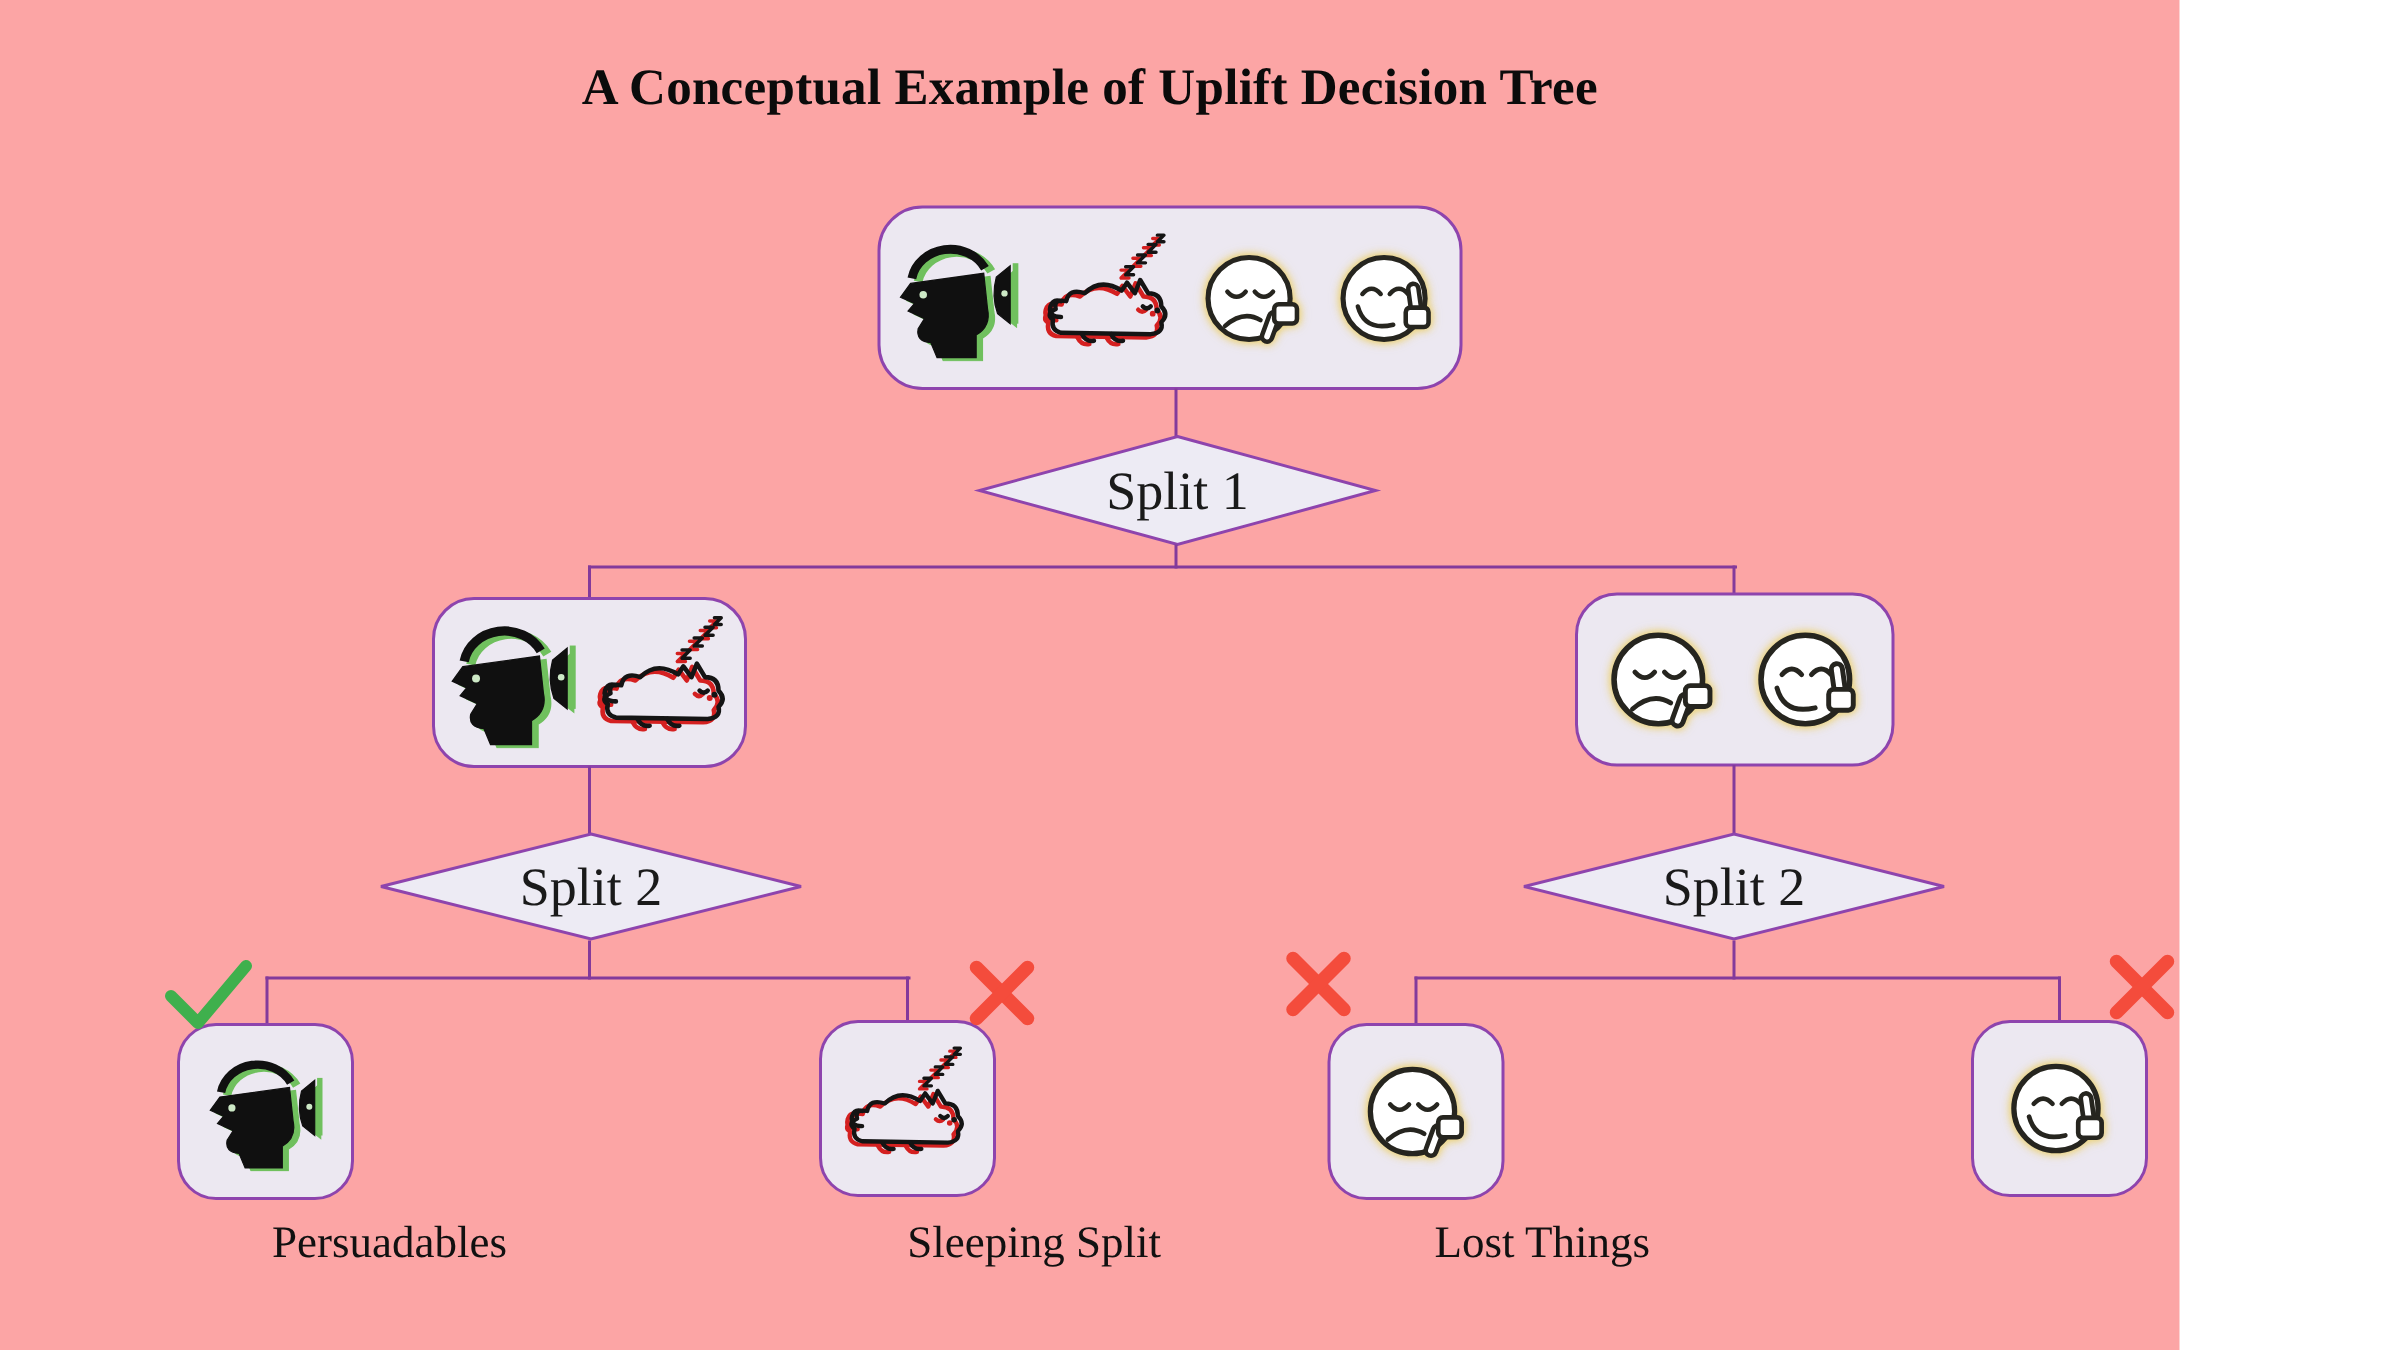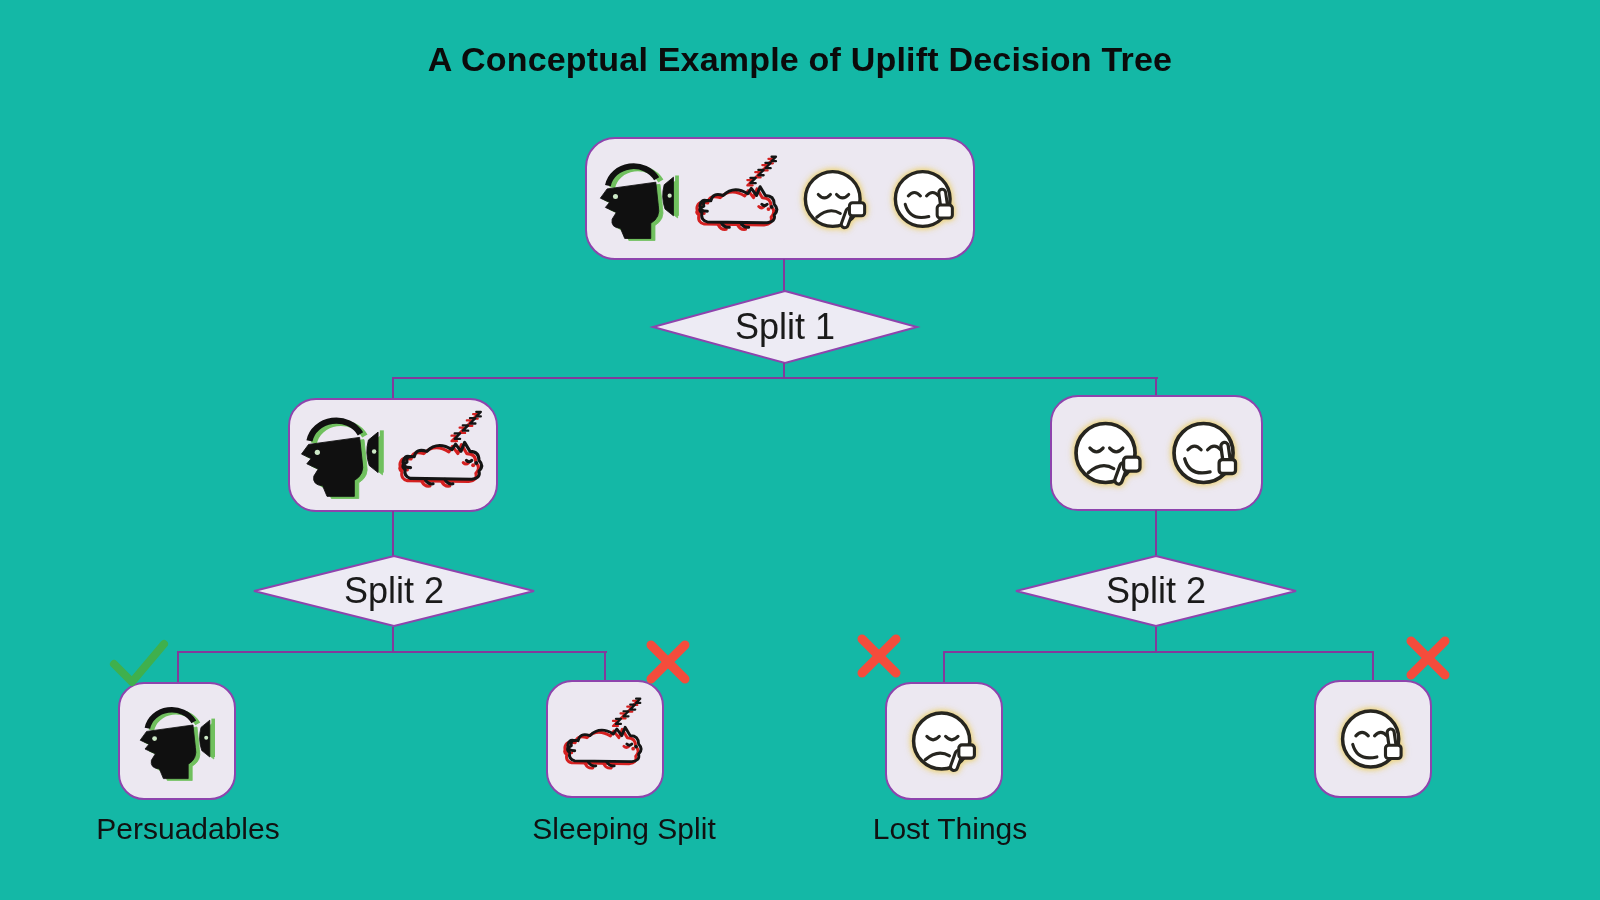--- a/index.html
+++ b/index.html
@@ -1,18 +1,18 @@
 <!DOCTYPE html>
 <html><head>
 <meta charset="utf-8">
 <style>
   html,body{margin:0;padding:0;background:#fff;}
   .canvas{
-    position:relative;width:1600px;height:900px;background:#14b8a6;overflow:hidden;
-    font-family:Liberation Sans, sans-serif;
+    position:relative;width:1453px;height:900px;background:#fca5a5;overflow:hidden;
+    font-family:Liberation Serif, serif;
   }
   .title{
     position:absolute;left:0;top:40px;width:100%;text-align:center;
     font-size:34px;font-weight:bold;color:#0b0b0b;letter-spacing:.2px;
   }
   .node{
     position:absolute;background:#ece8f1;border:2px solid #8e44ad;
     display:flex;align-items:center;justify-content:center;
     box-sizing:border-box;
   }
@@ -20,21 +20,21 @@
   .node.mid{border-radius:28px;gap:12px;}
   .node.leaf{border-radius:26px;}
   .cline{position:absolute;background:#833a9b;}
   .diamond{position:absolute;}
   .diamond .dlabel{
     position:absolute;left:0;top:0;width:100%;height:100%;
     display:flex;align-items:center;justify-content:center;
     font-size:36px;color:#1a1a1a;
   }
   .leaf-label{
-    position:absolute;width:300px;top:812px;text-align:center;
+    position:absolute;width:300px;top:812px;text-align:right;
     font-size:30px;color:#111;
   }
   .face-icon{
     filter:drop-shadow(0 0 3px rgba(235,210,120,.95)) drop-shadow(0 0 2px rgba(235,210,120,.8));
   }
   svg{display:block;}
   .defs-holder{position:absolute;width:0;height:0;overflow:hidden;}
 </style>
 </head>
 <body>

